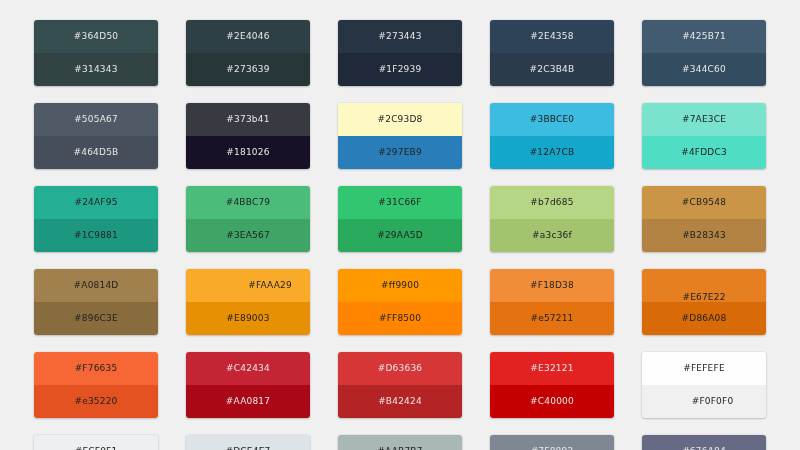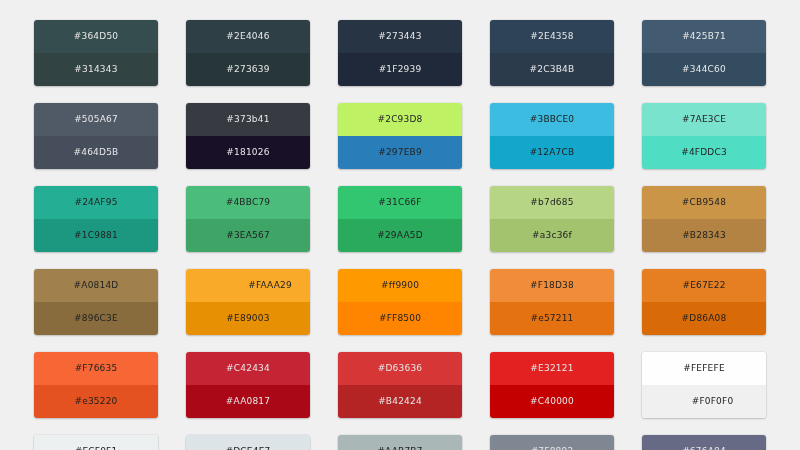--- a/index.html
+++ b/index.html
@@ -105,21 +105,21 @@
     </div>
     <div class="swatch-card">
       <div class="swatch-half" style="background: rgb(55, 59, 65);">
         <span class="swatch-label" style="color: rgb(232, 232, 232);">#373b41</span>
       </div>
       <div class="swatch-half" style="background: rgb(24, 16, 38);">
         <span class="swatch-label" style="color: rgb(232, 232, 232);">#181026</span>
       </div>
     </div>
     <div class="swatch-card">
-      <div class="swatch-half" style="background: #bef264;">
+      <div class="swatch-half" style="background: #fef9c3;">
         <span class="swatch-label" style="color: rgb(34, 34, 34);">#2C93D8</span>
       </div>
       <div class="swatch-half" style="background: rgb(41, 126, 185);">
         <span class="swatch-label" style="color: rgb(34, 34, 34);">#297EB9</span>
       </div>
     </div>
     <div class="swatch-card">
       <div class="swatch-half" style="background: rgb(59, 188, 224);">
         <span class="swatch-label" style="color: rgb(34, 34, 34);">#3BBCE0</span>
       </div>
@@ -201,21 +201,21 @@
     </div>
     <div class="swatch-card">
       <div class="swatch-half" style="background: rgb(241, 141, 56);">
         <span class="swatch-label" style="color: rgb(34, 34, 34);">#F18D38</span>
       </div>
       <div class="swatch-half" style="background: rgb(229, 114, 17);">
         <span class="swatch-label" style="color: rgb(34, 34, 34);">#e57211</span>
       </div>
     </div>
     <div class="swatch-card">
-      <div class="swatch-half" style="background: rgb(230, 126, 34);">
+      <div class="swatch-half" style="background: rgb(230, 126, 34); align-items: flex-end;">
         <span class="swatch-label" style="color: rgb(34, 34, 34);">#E67E22</span>
       </div>
       <div class="swatch-half" style="background: rgb(216, 106, 8);">
         <span class="swatch-label" style="color: rgb(34, 34, 34);">#D86A08</span>
       </div>
     </div>
     <div class="swatch-card">
       <div class="swatch-half" style="background: rgb(247, 102, 53);">
         <span class="swatch-label" style="color: rgb(34, 34, 34);">#F76635</span>
       </div>

